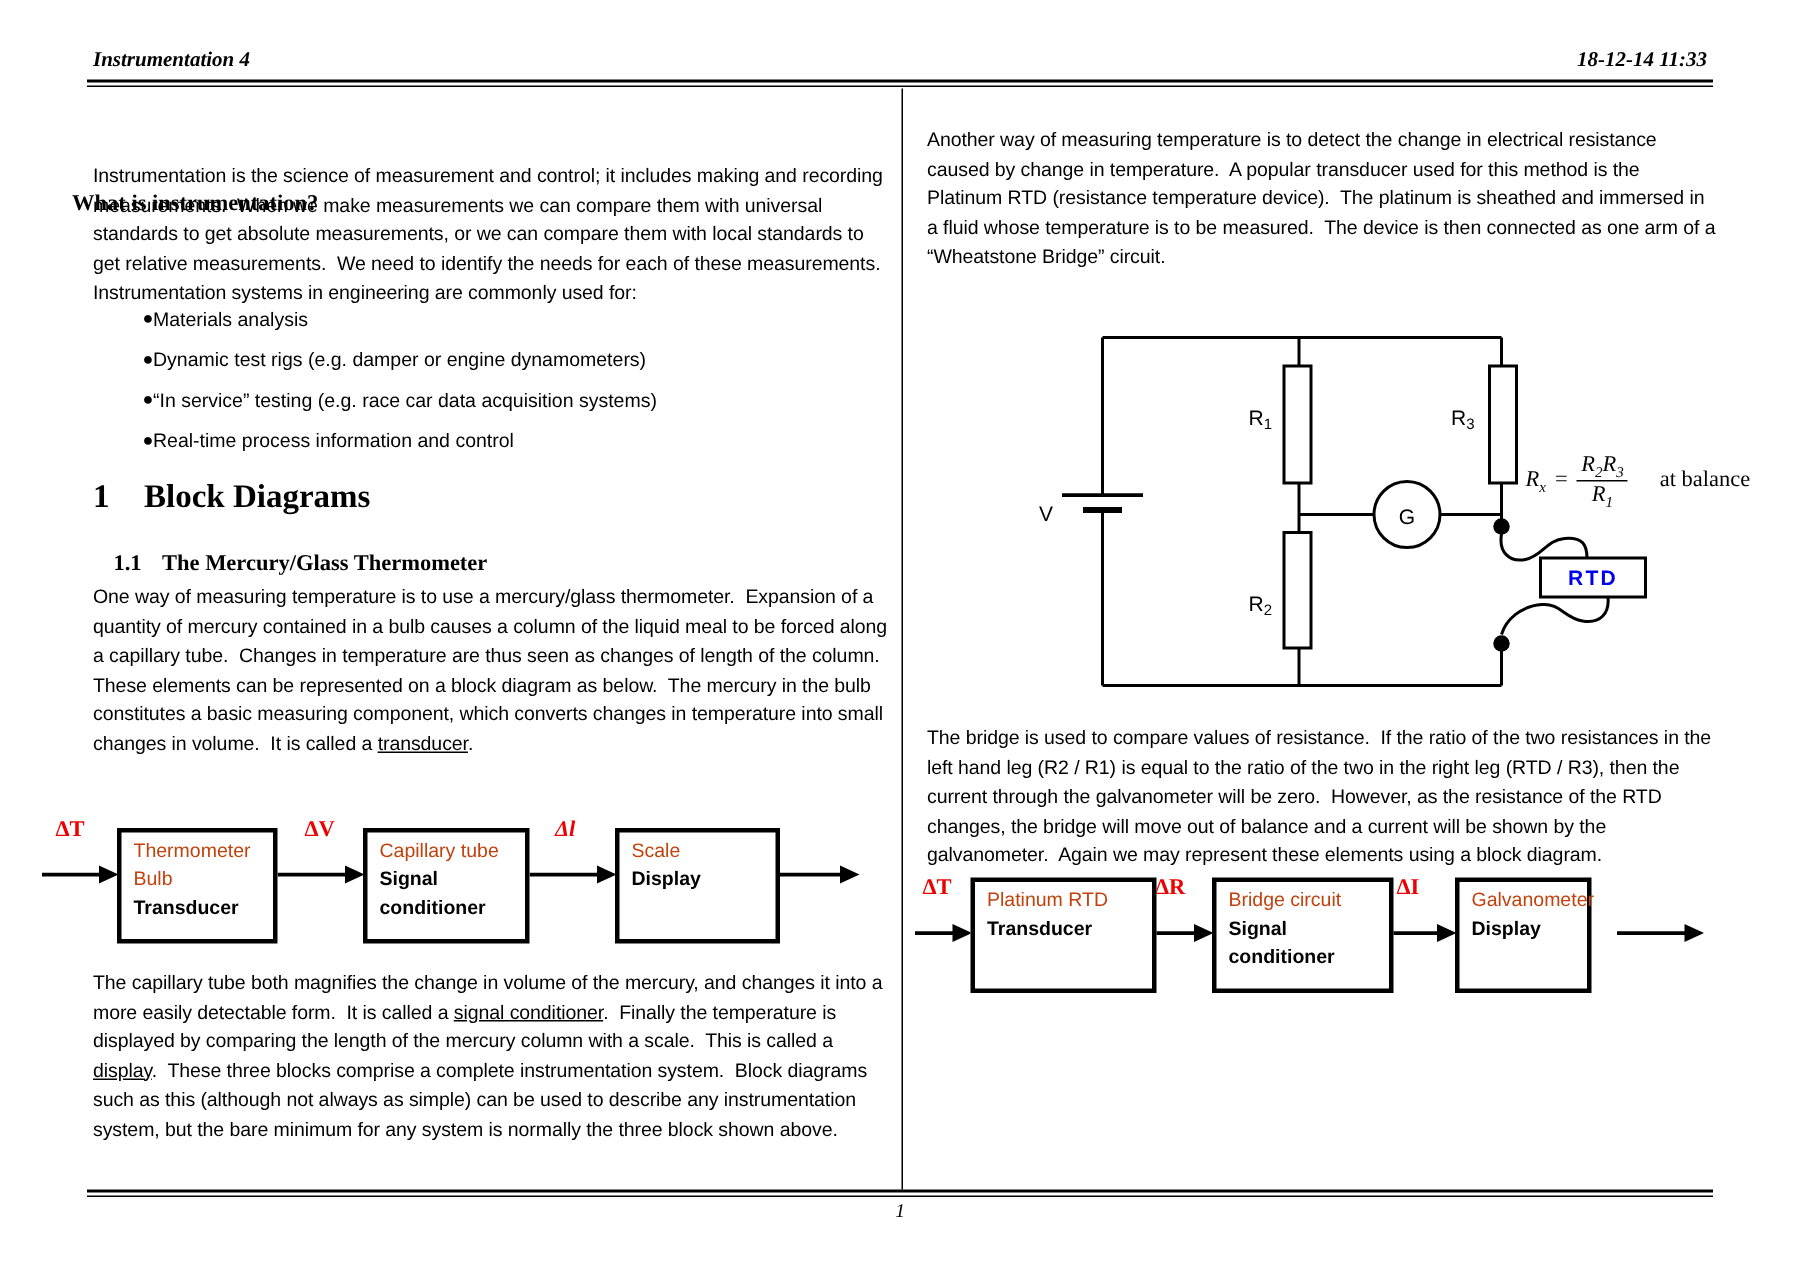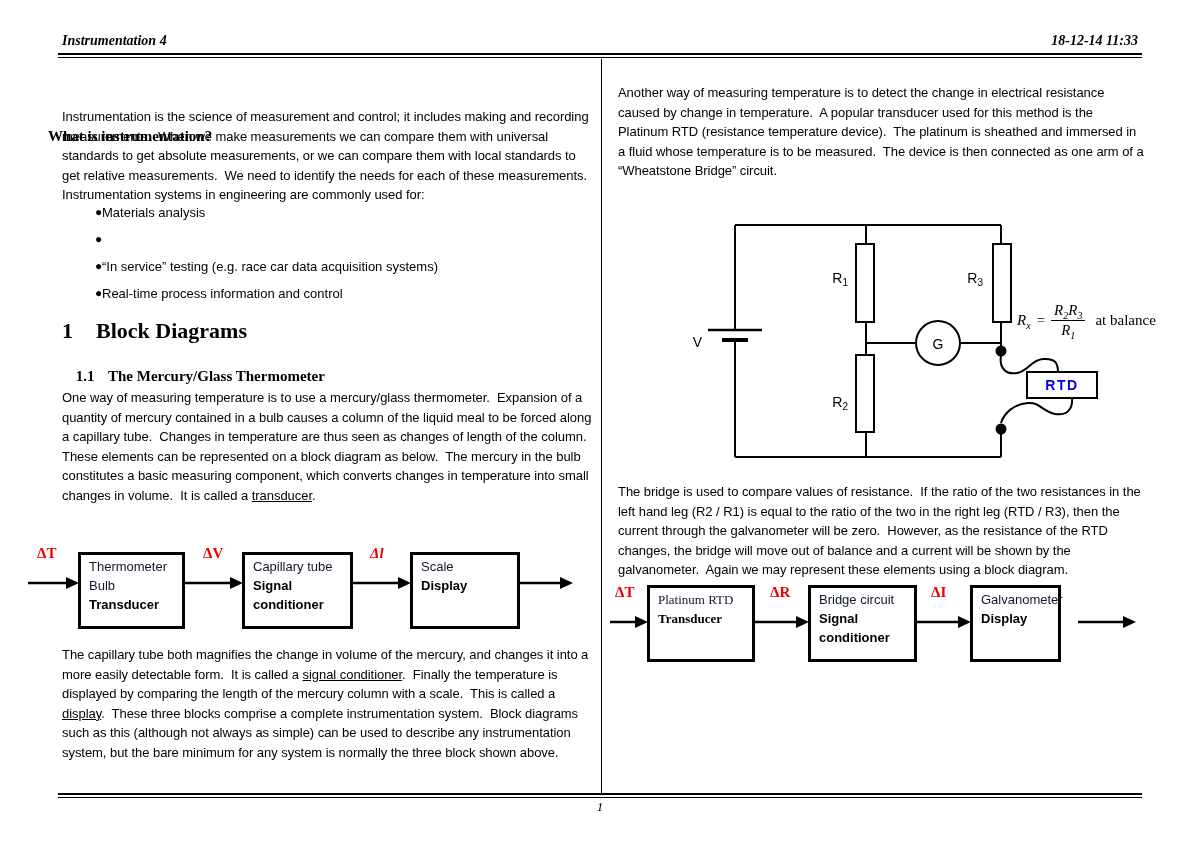--- a/index.html
+++ b/index.html
@@ -23,34 +23,34 @@
   .h-big .num{display:inline-block;width:34px;}
   .para{font:13px/19.5px "Liberation Sans",sans-serif;letter-spacing:-0.05px;white-space:pre-wrap;}
   .u{text-decoration:underline;}
   .bullets{left:62px;width:530px;}
   .brow{display:flex;font:13px/19px "Liberation Sans",sans-serif;margin-bottom:8px;}
   .brow .dot{width:40px;padding-left:33px;box-sizing:border-box;font-size:12px;}
   
   .diagram{height:100px;}
   .dbox{position:absolute;top:8px;height:77px;box-sizing:border-box;border:3px solid #000;
         background:#fff;padding:2px 0 0 8px;font:13px/19px "Liberation Sans",sans-serif;}
-  .dbox .blue{color:#0f172a;}
+  .dbox .blue{color:#c2410c;}
   .dbox .blk{font-weight:bold;color:#000;}
   .dlabel{position:absolute;top:1px;color:#EE0000;font:bold 15px "Liberation Serif",serif;}
   .itl{font-style:italic;}
   .dsvg{position:absolute;left:0;top:0;}
   
   .circuit-wrap{left:650px;top:210px;width:530px;height:260px;}
   .formula{position:absolute;left:1017px;top:301px;display:flex;align-items:center;gap:6px;
            font:15px "Liberation Serif",serif;}
   .fi{font-style:italic;}
   .formula sub{font-size:10px;font-style:italic;line-height:0;}
   .frac{display:inline-flex;flex-direction:column;text-align:center;line-height:1.25;}
   .frac .num{border-bottom:1.5px solid #000;padding:0 3px;text-align:right;}
-  .fsuffix{margin-left:4px;}
+  .fsuffix{margin-left:15px;}
   svg text{font-family:"Liberation Sans",sans-serif;}
 </style>
 </head>
 <body>
 
 <div class="page">
 
   <div class="abs hdr" style="left:62px;">Instrumentation 4</div>
   <div class="abs hdr" style="right:62px;">18-12-14 11:33</div>
   <div class="abs rule" style="top:53px;"></div>
@@ -61,20 +61,21 @@
 
   <div class="abs para" style="left:62px;top:107px;width:531px;">Instrumentation is the science of measurement and control; it includes making and recording measurements.  When we make measurements we can compare them with universal standards to get absolute measurements, or we can compare them with local standards to get relative measurements.  We need to identify the needs for each of these measurements.  Instrumentation systems in engineering are commonly used for:</div>
 
   <div class="abs bullets" style="top:203px;">
     <div class="brow">
         <span class="dot">●</span>
         <span>Materials analysis</span>
       </div>
     <div class="brow">
         <span class="dot">●</span>
+        <span>Dynamic test rigs (e.g. damper or engine dynamometers)</span>
       </div>
     <div class="brow">
         <span class="dot">●</span>
         <span>“In service” testing (e.g. race car data acquisition systems)</span>
       </div>
     <div class="brow">
         <span class="dot">●</span>
         <span>Real-time process information and control</span>
       </div>
   </div>
@@ -189,25 +190,25 @@
           <polygon points="191,36 191,48 204,42" stroke="none"></polygon>
         <line x1="312" y1="42" x2="354" y2="42"></line>
           <polygon points="353,36 353,48 366,42" stroke="none"></polygon>
         <line x1="473" y1="42" x2="519" y2="42"></line>
           <polygon points="518,36 518,48 531,42" stroke="none"></polygon>
       </g>
     </svg>
     <span class="dlabel" style="left:10px;top:4px;">ΔT</span>
     <span class="dlabel" style="left:165px;top:4px;">ΔR</span>
     <span class="dlabel" style="left:326px;top:4px;">ΔI</span>
-    <div class="dbox" style="left:42px;top:5px;width:108px;font-family:Liberation Serif, serif;">
+    <div class="dbox" style="left:42px;top:5px;width:124px;">
       <div class="blue">Platinum RTD</div>
       <div class="blk">Transducer</div>
     </div>
-    <div class="dbox" style="left:203px;top:5px;width:109px;">
+    <div class="dbox" style="left:203px;top:5px;width:121px;">
       <div class="blue">Bridge circuit</div>
       <div class="blk">Signal conditioner</div>
     </div>
     <div class="dbox" style="left:365px;top:5px;width:91px;">
       <div class="blue">Galvanometer</div>
       <div class="blk">Display</div>
     </div>
   </div>
 
   <div class="abs rule" style="top:793px;"></div>

